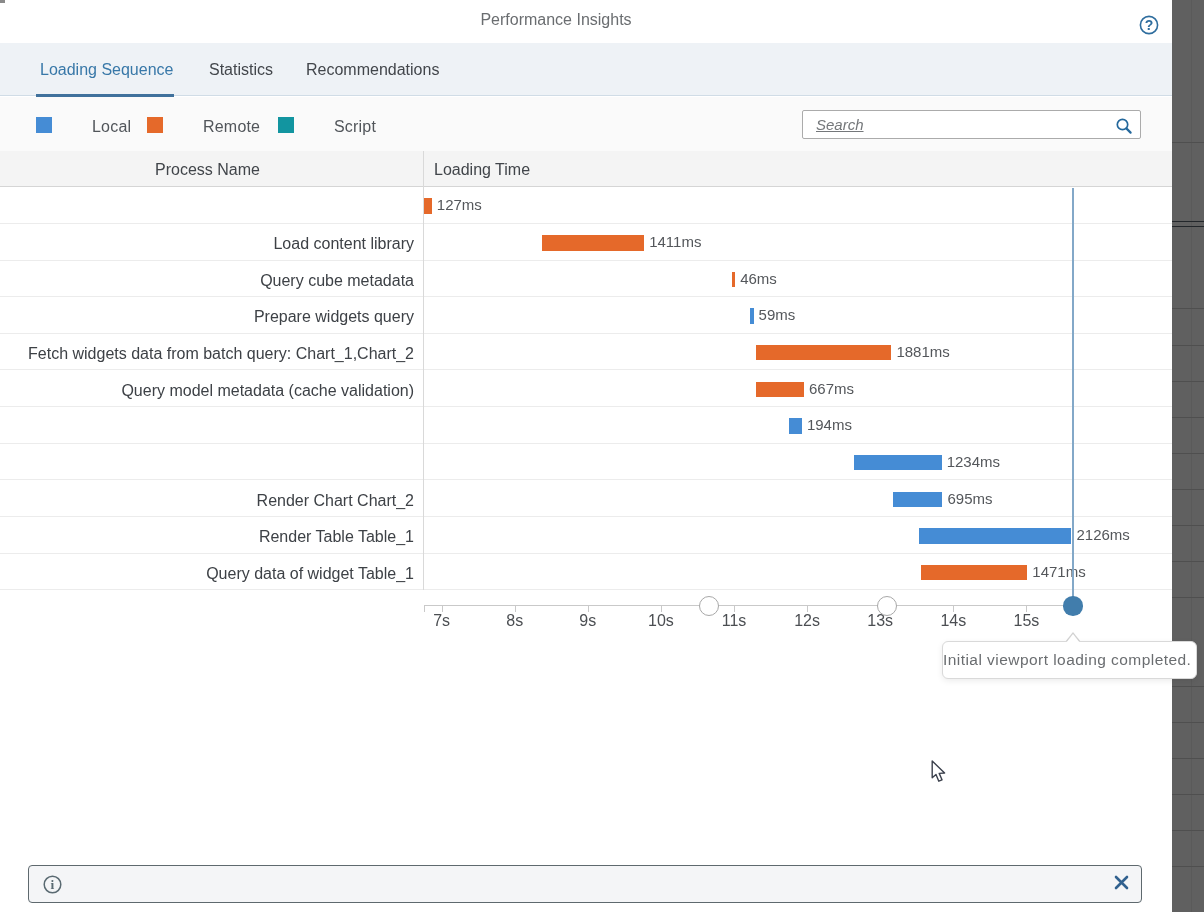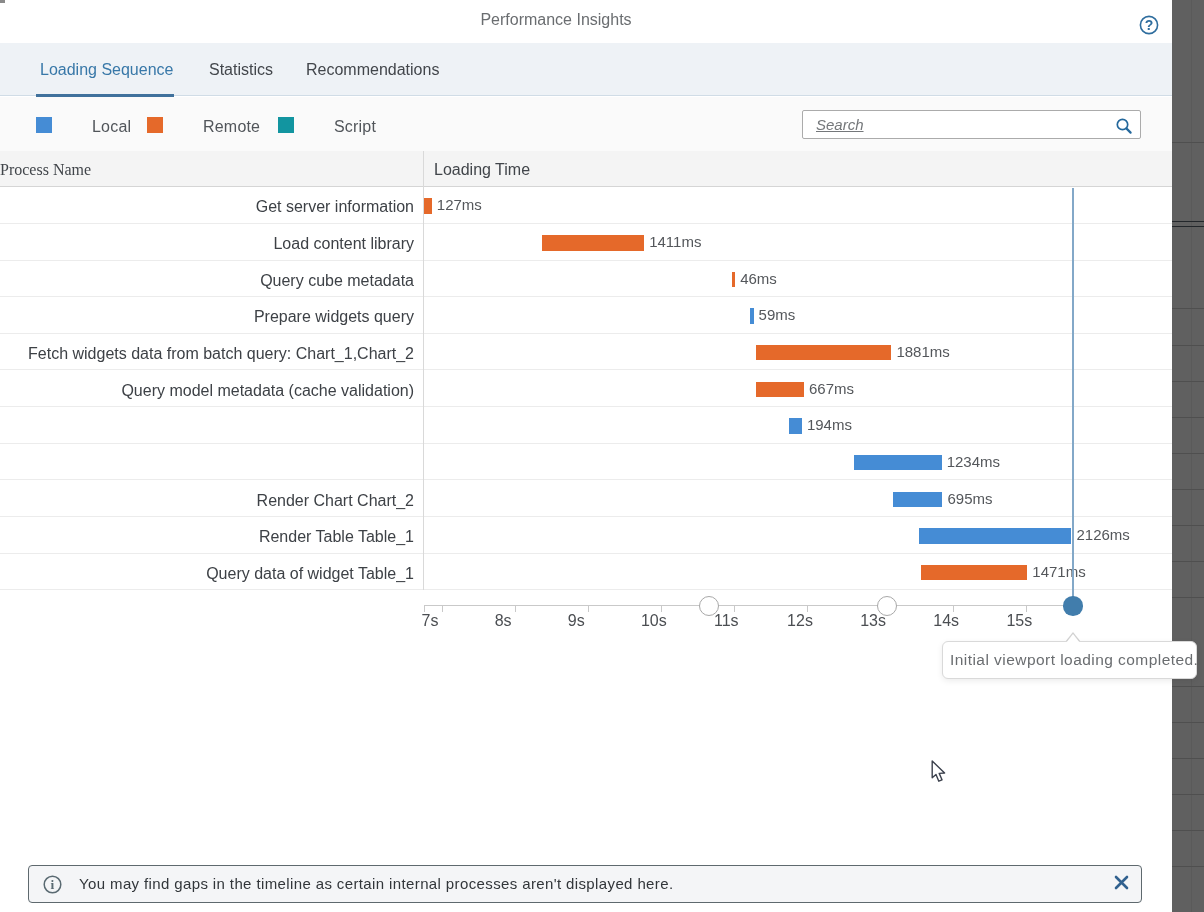--- a/index.html
+++ b/index.html
@@ -39,27 +39,27 @@
 .pname { position:absolute; left:0; top:11px; width:414px; text-align:right; font-size:16px; color:#3d4146; white-space:nowrap; }
 .bar { position:absolute; top:11.2px; height:15.5px; }
 .orange { background:#e5692a; }
 .blue { background:#458cd5; }
 .bms { position:absolute; top:9px; font-size:15px; color:#54575b; }
 
 
 #vline { left:1072.3px; top:188px; width:2px; height:418px; background:#83a8c8; }
 #axisline { left:423.5px; top:605.2px; width:650px; height:1px; background:#c9c9c9; }
 .tick { position:absolute; top:605.2px; width:1px; height:7px; background:#c9c9c9; }
-.alabel { position:absolute; top:612px; width:40px; font-size:16px; color:#4b4e52; }
+.alabel { position:absolute; top:612px; width:40px; text-align:center; font-size:16px; color:#4b4e52; }
 .hcirc { position:absolute; top:595.8px; width:20px; height:20px; border-radius:50%; background:#fff; border:1.6px solid #a8a8a8; }
 #hfill { left:1063.3px; top:596.2px; width:19.5px; height:19.5px; border-radius:50%; background:#417dac; }
 
 
 #tooltip { left:942px; top:641px; width:255px; height:38px; white-space:nowrap; background:#fff; border:1px solid #d9d9d9; border-radius:6px;
-  box-shadow:0 2px 6px rgba(0,0,0,0.08); font-size:15.5px; letter-spacing:0.45px; color:#6a6d70; line-height:36px; padding-left:7px; }
+  box-shadow:0 2px 6px rgba(0,0,0,0.08); font-size:15.5px; letter-spacing:0.45px; color:#6a6d70; line-height:36px; }
 #tipArrowB { left:1064.5px; top:632px; width:0; height:0; border-left:8.5px solid transparent; border-right:8.5px solid transparent; border-bottom:10px solid #d2d2d2; }
 #tipArrowF { left:1065.5px; top:634px; width:0; height:0; border-left:7.5px solid transparent; border-right:7.5px solid transparent; border-bottom:9px solid #fff; }
 
 
 #mstrip { left:28px; top:865px; width:1114px; height:38px; background:#f4f5f7; border:1px solid #5e696e; border-radius:4px; }
 #mtext { left:50px; top:9px; font-size:15px; letter-spacing:0.38px; color:#32363a; }
 </style>
 </head>
 <body>
 <div id="stage">
@@ -110,27 +110,26 @@
     <div class="abs" id="search">
       <div class="abs" id="searchtext">Search</div>
       <svg class="abs" style="left:312px; top:6px;" width="18" height="18" viewBox="0 0 18 18">
         <circle cx="7.5" cy="7.5" r="5.2" fill="none" stroke="#24689c" stroke-width="1.7"></circle>
         <line x1="11.6" y1="11.6" x2="15.6" y2="15.6" stroke="#24689c" stroke-width="2.2" stroke-linecap="round"></line>
       </svg>
     </div>
   </div>
 
   <div class="abs" id="theadband">
-    <div class="abs" style="left:0; top:10px; width:415px; text-align:left;font-family:Liberation Serif, serif;">Process Name</div>
+    <div class="abs" style="left:0; top:10px; width:415px; text-align:center;">Process Name</div>
     <div class="abs" style="left:434px; top:10px;">Loading Time</div>
   </div>
 
   <div id="rows">
       <div class="row" style="top:187.2px">
-        <div class="pname">Get server information</div>
         <div class="bar orange" style="left:423.5px; width:8.3px;"></div>
         <div class="bms" style="left:436.8px">127ms</div>
       </div>
       <div class="row" style="top:223.9px">
         <div class="pname">Load content library</div>
         <div class="bar orange" style="left:541.6px; width:102.6px;"></div>
         <div class="bms" style="left:649.2px">1411ms</div>
       </div>
       <div class="row" style="top:260.5px">
         <div class="pname">Query cube metadata</div>
@@ -211,19 +210,18 @@
 
   <svg class="abs" style="left:931px; top:760px;" width="17" height="23" viewBox="0 0 17 23">
     <path d="M1.2 1 L1.2 17.8 L5 14.4 L7.8 21.2 L11 19.8 L8.2 13.4 L13.6 13 Z" fill="#ffffff" stroke="#3c414d" stroke-width="1.4" stroke-linejoin="round"></path>
   </svg>
 
   <div class="abs" id="mstrip">
     <svg class="abs" style="left:14px; top:8.5px;" width="19" height="19" viewBox="0 0 19 19">
       <circle cx="9.5" cy="9.5" r="8.3" fill="none" stroke="#5a6a72" stroke-width="1.5"></circle>
       <text x="9.5" y="14.3" text-anchor="middle" font-size="13.5" font-weight="bold" fill="#5a6a72" font-family="Liberation Serif, serif">i</text>
     </svg>
-    <div class="abs" id="mtext">You may find gaps in the timeline as certain internal processes aren't displayed here.</div>
     <svg class="abs" style="left:1085px; top:9px;" width="15" height="15" viewBox="0 0 15 15">
       <path d="M2 2 L13 13 M13 2 L2 13" stroke="#31618f" stroke-width="2.6" stroke-linecap="round"></path>
     </svg>
   </div>
 
 </div>
 
 </body></html>

